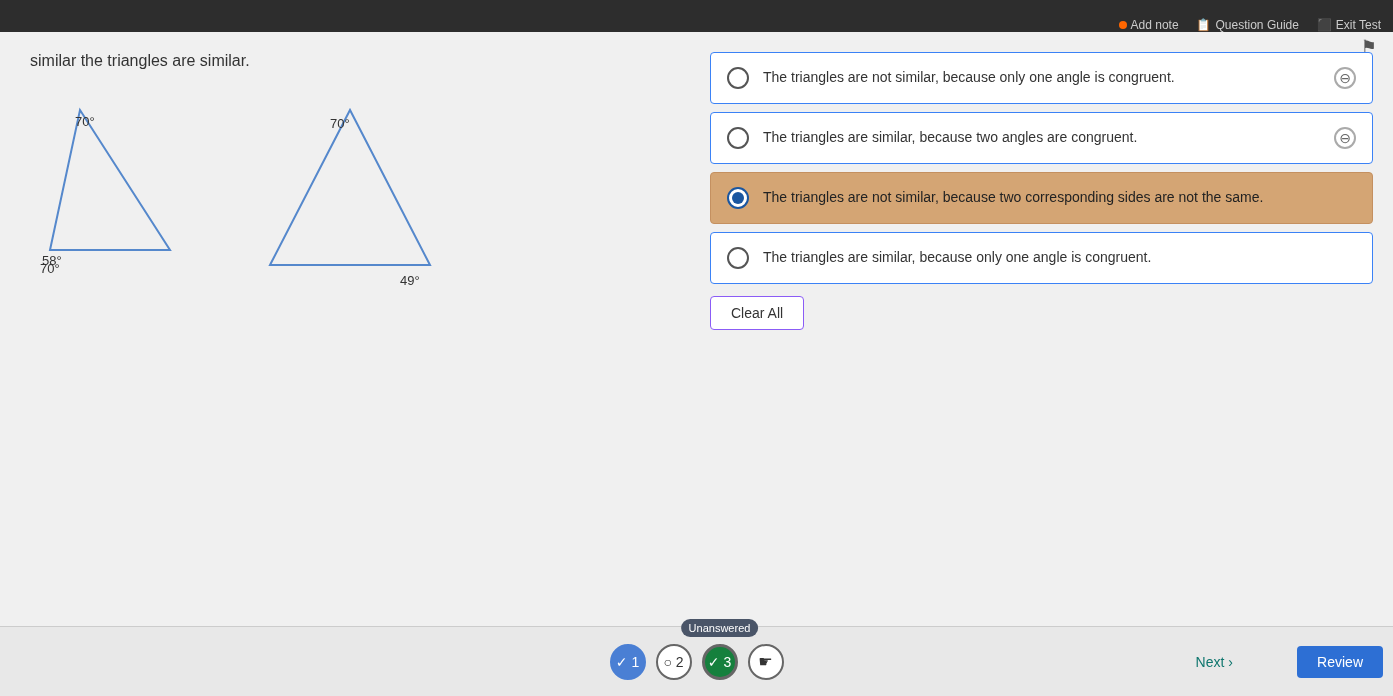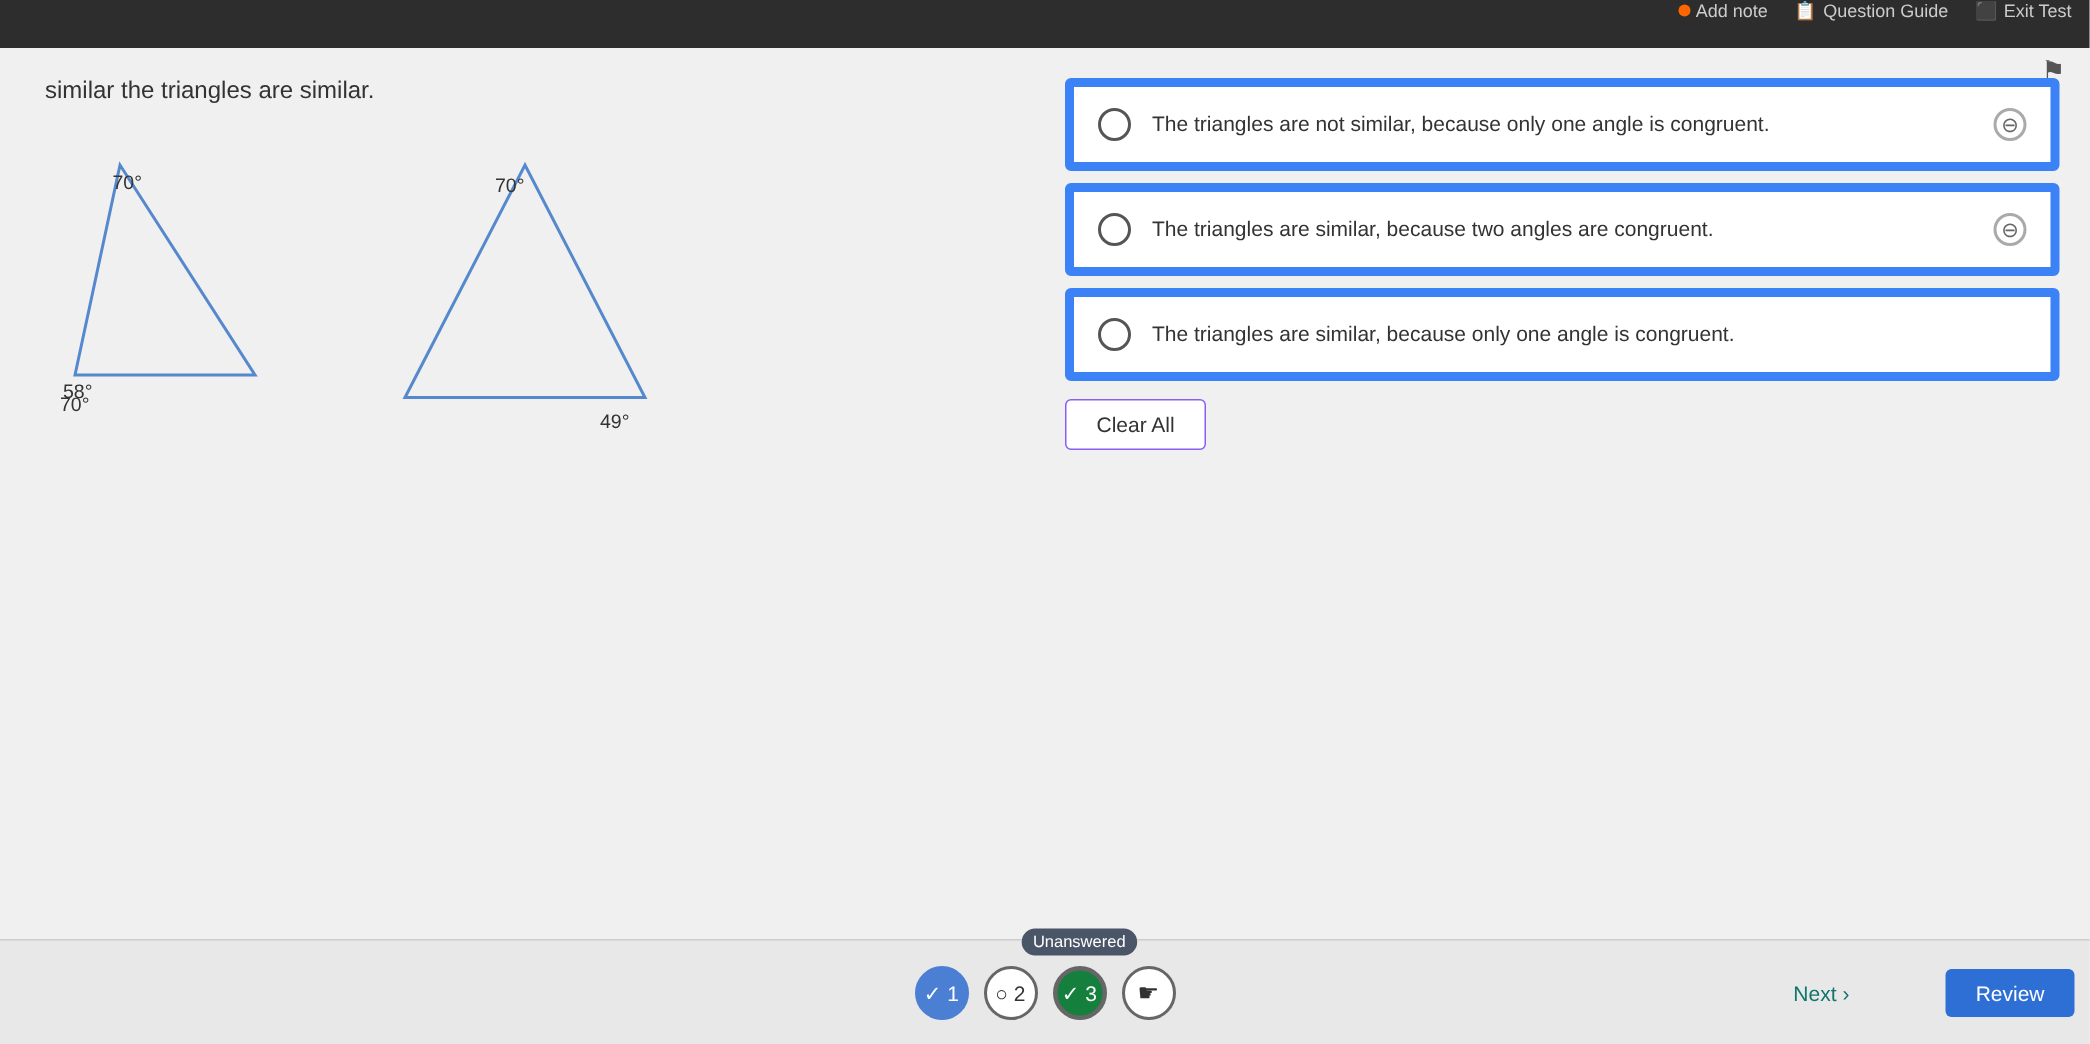--- a/index.html
+++ b/index.html
@@ -15,21 +15,21 @@
     
     .top-bar {
       position: absolute;
       top: 0;
       right: 0;
       width: 100%;
       height: 32px;
       background: #2d2d2d;
       display: flex;
       justify-content: flex-end;
-      align-items: flex-start;
+      align-items: flex-end;
       padding-right: 12px;
       gap: 18px;
     }
     .top-bar-item {
       color: #ccc;
       font-size: 12px;
       display: flex;
       align-items: center;
       gap: 4px;
       cursor: pointer;
@@ -87,21 +87,21 @@
       position: absolute;
       top: 4px;
       right: 16px;
       color: #555;
       font-size: 18px;
       cursor: pointer;
     }
 
     .answer-option {
       background: white;
-      border: 6px solid #3b82f6;
+      border: 1px solid #3b82f6;
       border-radius: 4px;
       padding: 14px 16px;
       display: flex;
       align-items: center;
       gap: 14px;
       cursor: pointer;
       position: relative;
     }
 
     .answer-option.selected {
@@ -316,20 +316,24 @@
       <span class="answer-text">The triangles are not similar, because only one angle is congruent.</span>
       <div class="eliminate-btn">⊖</div>
     </div>
 
     <div class="answer-option">
       <div class="radio-circle"></div>
       <span class="answer-text">The triangles are similar, because two angles are congruent.</span>
       <div class="eliminate-btn">⊖</div>
     </div>
 
+    <div class="answer-option selected">
+      <div class="radio-circle checked"></div>
+      <span class="answer-text">The triangles are not similar, because two corresponding sides are not the same.</span>
+    </div>
 
     <div class="answer-option">
       <div class="radio-circle"></div>
       <span class="answer-text">The triangles are similar, because only one angle is congruent.</span>
     </div>
 
     <button class="clear-all-btn">Clear All</button>
   </div>
 
 </div>

